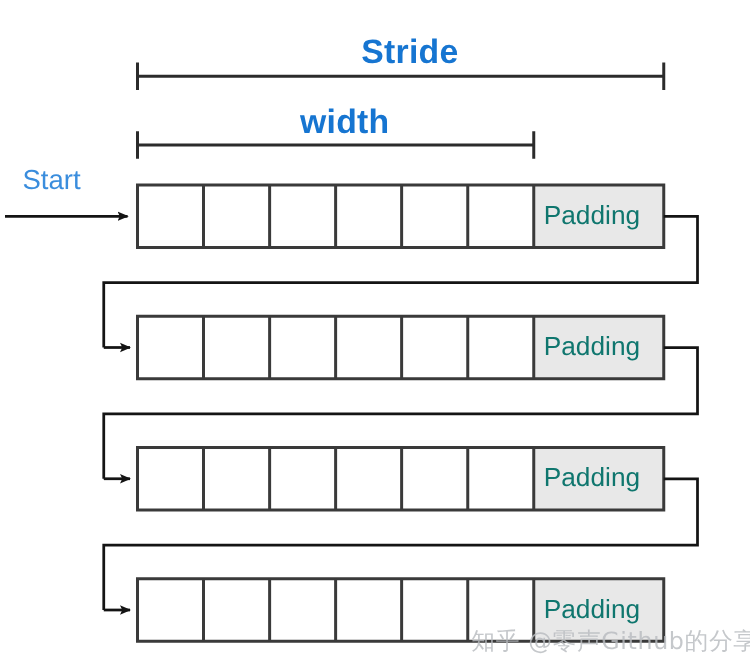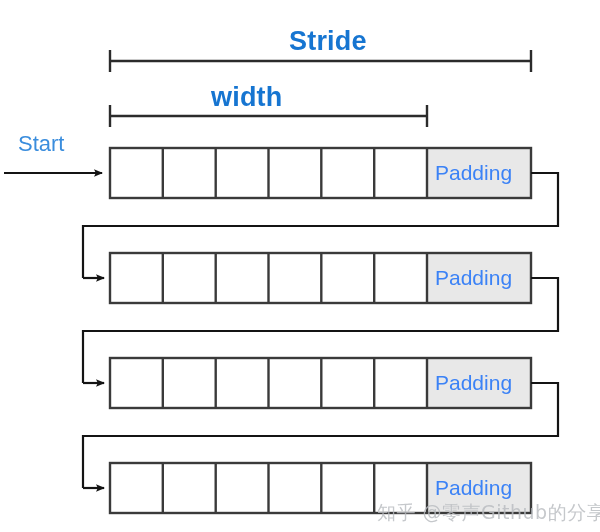--- a/index.html
+++ b/index.html
@@ -34,21 +34,21 @@
     font-weight: bold;
     font-size: 27px;
     letter-spacing: 0.2px;
   }
   .start-label {
     color: #3a8ddd;
     font-size: 22px;
     text-align: center;
   }
   .padding-label {
-    color: #3b82f6;
+    color: #0f766e;
     font-size: 21px;
   }
   #watermark {
     position: absolute;
     left: 377px;
     top: 500px;
     font-size: 19px;
     color: #b9bcc0;
     opacity: 0.82;
     white-space: nowrap;
@@ -139,21 +139,21 @@
     </g>
 
     <g>
       <path d="M531,383 L558,383 L558,436 L83,436 L83,488" fill="none" stroke="#141414" stroke-width="2.2"></path>
       <line x1="83" y1="488" x2="104" y2="488" stroke="#141414" stroke-width="2.2" marker-end="url(#arrowhead)"></line>
     </g>
   </svg>
 
   <div class="lbl measure-label" style="left:289px; top:28px;">Stride</div>
 
-  <div class="lbl measure-label" style="left:211px; top:84px;">width</div>
+  <div class="lbl measure-label" style="left:240px; top:84px;">width</div>
 
   <div class="lbl start-label" style="left:18px; top:133px;">Start</div>
 
   <div class="lbl padding-label" style="left:435px; top:162px;">Padding</div>
 
   <div class="lbl padding-label" style="left:435px; top:267px;">Padding</div>
 
   <div class="lbl padding-label" style="left:435px; top:372px;">Padding</div>
 
   <div class="lbl padding-label" style="left:435px; top:477px;">Padding</div>

